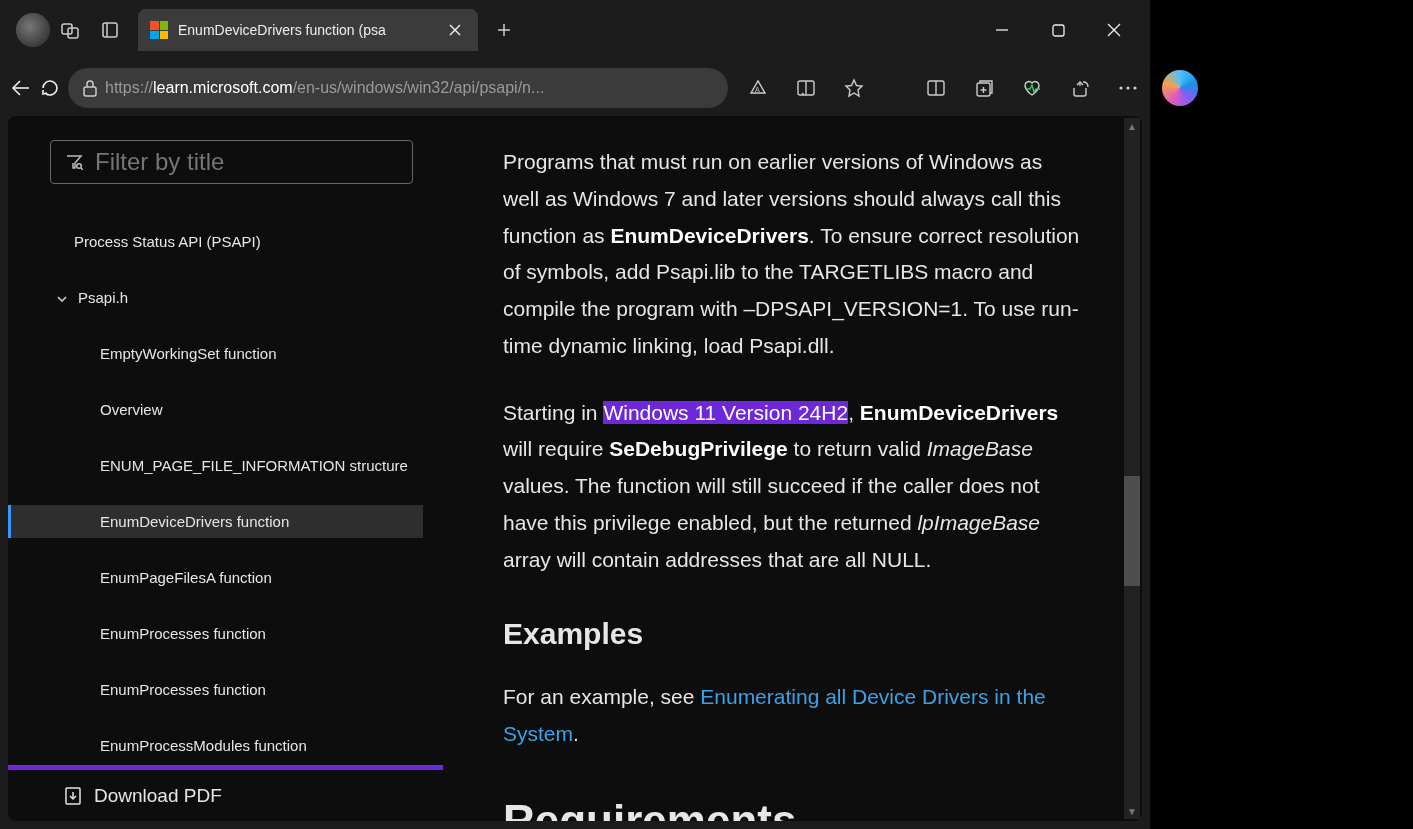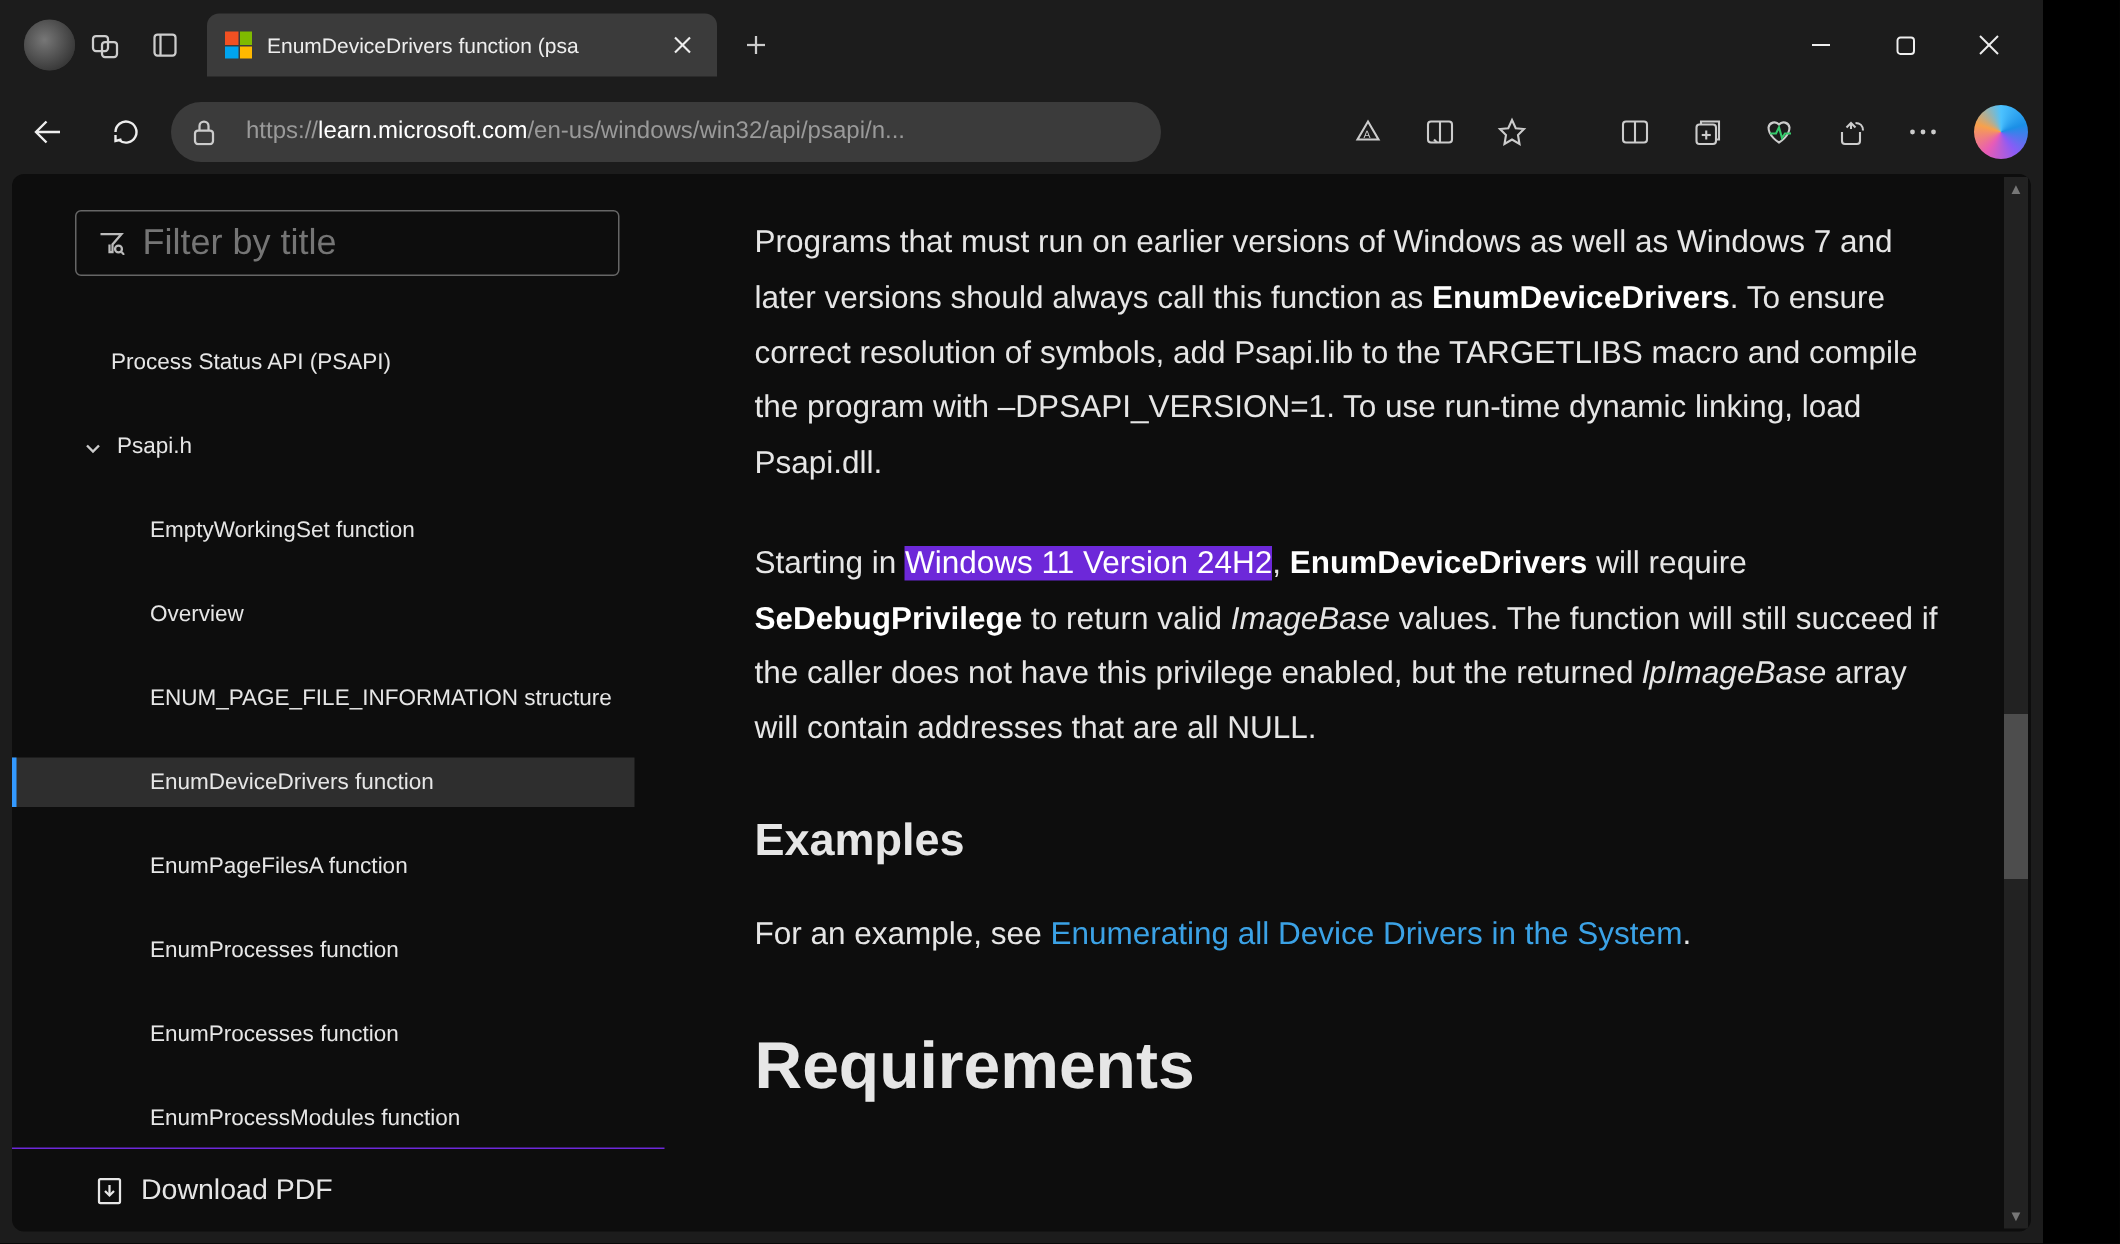--- a/index.html
+++ b/index.html
@@ -1,53 +1,53 @@
 <!DOCTYPE html>
 <html><head>
 <meta charset="utf-8">
 <style>
   * { margin: 0; padding: 0; box-sizing: border-box; }
   html, body { width: 1413px; height: 829px; overflow: hidden; font-family: "Segoe UI", sans-serif; background: #000; }
-  .window { width: 1362px; height: 829px; background: #1c1c1c; display: flex; flex-direction: column; }
+  .window { width: 1150px; height: 829px; background: #1c1c1c; display: flex; flex-direction: column; }
   .titlebar { height: 60px; background: #1c1c1c; display: flex; align-items: center; padding: 0 8px; }
   .titlebar .avatar { width: 34px; height: 34px; border-radius: 50%; background: #3a3a3a; margin-left: 8px; position: relative; overflow: hidden; }
   .titlebar .avatar::before { content: ""; position: absolute; inset: 0; background: radial-gradient(circle at 40% 40%, #777, #222); }
   .titlebar .icon-btn { width: 40px; height: 40px; display: flex; align-items: center; justify-content: center; color: #ccc; border-radius: 4px; }
   .tab { display: flex; align-items: center; background: #3b3b3b; height: 42px; border-radius: 8px 8px 0 0; padding: 0 12px; margin-left: 8px; min-width: 340px; gap: 10px; }
   .tab .favicon { width: 18px; height: 18px; display: grid; grid-template-columns: 1fr 1fr; grid-template-rows: 1fr 1fr; gap: 1px; }
   .tab .favicon span:nth-child(1){background:#f25022}.tab .favicon span:nth-child(2){background:#7fba00}.tab .favicon span:nth-child(3){background:#00a4ef}.tab .favicon span:nth-child(4){background:#ffb900}
   .tab .title { color: #eee; font-size: 14px; white-space: nowrap; overflow: hidden; text-overflow: ellipsis; flex: 1; }
   .tab .close { color: #eee; font-size: 14px; width: 22px; height: 22px; display:flex;align-items:center;justify-content:center;border-radius:3px; }
   .newtab { width:40px;height:40px;display:flex;align-items:center;justify-content:center;color:#ccc;margin-left:6px; }
   .win-controls { margin-left:auto; display:flex; gap:0; }
   .win-controls .icon-btn { width:56px; height:40px; border-radius:0; }
   .toolbar { height: 56px; background: #1c1c1c; display:flex; align-items:center; padding: 0 10px; gap:8px; }
   .toolbar .icon-btn { width:44px;height:44px;display:flex;align-items:center;justify-content:center;color:#ddd;border-radius:6px; }
-  .addressbar { flex:0 0 660px; height:40px; background:#3b3b3b; border-radius:20px; display:flex;align-items:center;padding:0 14px;gap:20px;color:#ccc; }
+  .addressbar { flex:0 0 660px; height:40px; background:#3b3b3b; border-radius:20px; display:flex;align-items:center;padding:0 14px;gap:7px;color:#ccc; }
   .addressbar .url { font-size:16px; white-space:nowrap; overflow:hidden; text-overflow:ellipsis; flex:1; }
   .addressbar .url .dim { color:#9a9a9a; }
   .addressbar .url .bright { color:#fff; }
   .toolbar .right-icons { display:flex; gap:4px; margin-left:auto; align-items:center; }
   .copilot { width:36px;height:36px;border-radius:50%;background:conic-gradient(#4cc2ff,#1b8fe6,#8a5cf6,#e85cb6,#f7a14c,#4cc2ff);margin-left:8px; }
   .content { flex:1; background:#0d0d0d; margin:0 8px 8px; border-radius:8px; position:relative; display:flex; overflow:hidden; }
   .sidebar { width:435px; display:flex; flex-direction:column; padding:24px 0 0 0; position:relative; }
   .filter-box { margin:0 30px 18px 42px; height:44px; border:1px solid #666; border-radius:4px; display:flex;align-items:center;padding:0 14px;gap:12px;color:#bbb; }
   .filter-box input { background:transparent;border:none;outline:none;color:#ddd;font-size:24px;flex:1; }
   .nav { flex:1; overflow-y:auto; padding-right:20px; position:relative; }
   .nav-item { color:#e6e6e6; font-size:15px; padding:8px 0 8px 66px; cursor:pointer;margin-top:23px; }
   .nav-item.lvl1 { padding-left:66px; }
   .nav-item.lvl2 { padding-left:70px; position:relative; }
   .nav-item.lvl2 .chev { position:absolute; left:48px; top:12px; }
   .nav-item.lvl3 { padding-left:92px; }
   .nav-item.active { background:#2e2e2e; border-left:3px solid #3399ff; padding-left:89px; }
   .nav::-webkit-scrollbar{width:16px}
   .nav::-webkit-scrollbar-track{background:#222}
   .nav::-webkit-scrollbar-thumb{background:#4d4d4d;border-radius:0}
   .nav::-webkit-scrollbar-button{background:#222;height:16px}
-  .download-pdf { height:56px; display:flex; align-items:center; gap:12px; color:#e6e6e6; font-size:19px; padding-left:56px; border-top:1px solid #6d28d9;cursor:pointer; }
+  .download-pdf { height:56px; display:flex; align-items:center; gap:12px; color:#e6e6e6; font-size:19px; padding-left:56px; border-top:5px solid #6d28d9;cursor:pointer; }
   .main { flex:1; color:#e6e6e6; padding:28px 60px 0 60px; font-size:21px; line-height:1.75; overflow-y:auto; position:relative; }
   .main p { margin-bottom:30px; }
   .main a { color:#3ba2e6; text-decoration:none; }
   .main h2 { font-size:30px; font-weight:700; margin:20px 0 18px; }
   .main h1 { font-size:44px; font-weight:700; margin-top:26px; }
   .hl { background:#6d28d9; color:#fff; }
   b { font-weight:700; color:#fff; }
   i { font-style:italic; }
   .page-scrollbar { position:absolute; right:2px; top:2px; bottom:2px; width:16px; background:#222; }
   .page-scrollbar .thumb { position:absolute; right:0; width:16px; background:#4d4d4d; top:358px; height:110px; }

